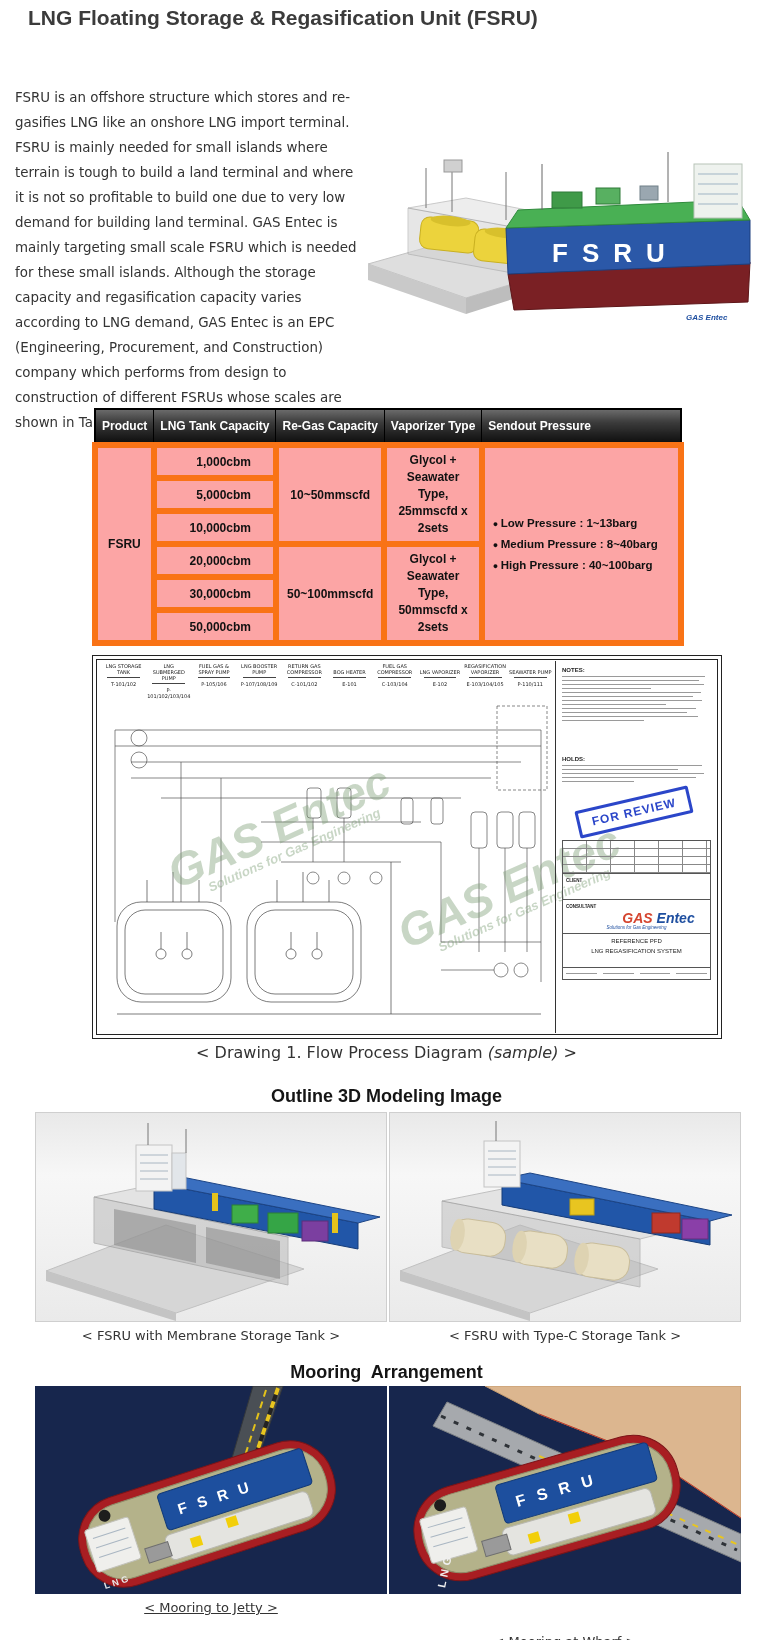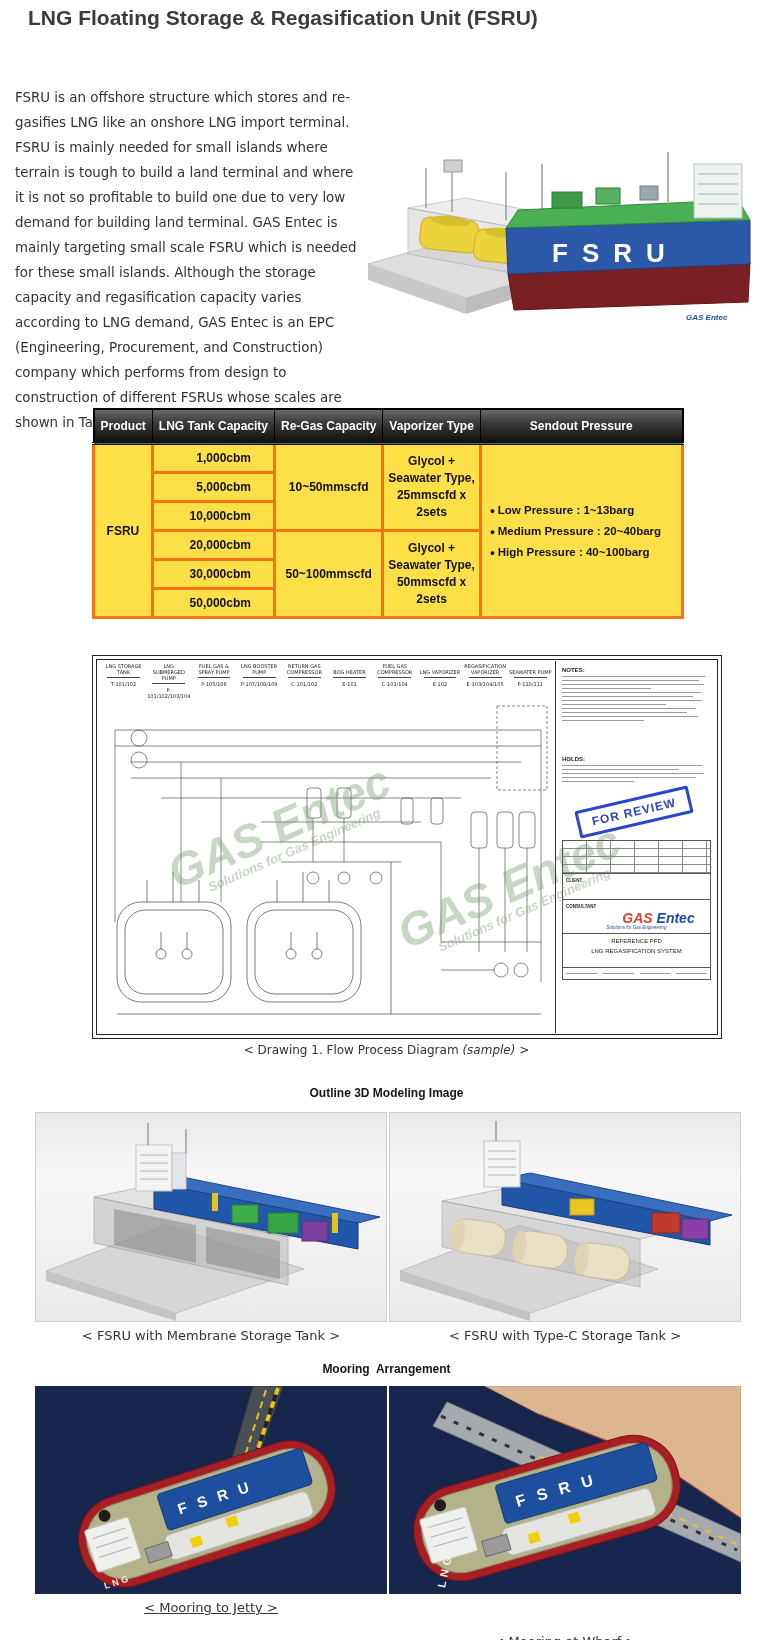--- a/index.html
+++ b/index.html
@@ -10,22 +10,22 @@
     font-size:21px; font-weight:bold; color:#3b3b3b; }
 
   .intro-text { position:absolute; left:15px; top:85px; width:348px; font-size:13.4px; line-height:25px; color:#333; }
 
   .intro-image { position:absolute; left:356px; top:112px; width:412px; height:280px; }
 
   
   .spec-table-wrap { position:absolute; left:92px; top:408px; width:574px; }
   table.spec { border-collapse:collapse; width:100%; border:2px solid #000; font-family:"Liberation Sans",sans-serif; }
   table.spec th { background:linear-gradient(#6a6a6a,#3a3a3a 40%,#101010); color:#fff; font-size:12px;
-    text-align:center; padding:9px 6px; border:1px solid #000; border-bottom:3px double #111; white-space:nowrap; }
-  table.spec td { border:3px solid #f97316; font-size:12px; font-weight:bold; color:#111; background:#fde047; }
+    text-align:left; padding:9px 6px; border:1px solid #000; border-bottom:3px double #111; white-space:nowrap; }
+  table.spec td { border:6px solid #f97316; font-size:12px; font-weight:bold; color:#111; background:#fca5a5; }
   td.cap { text-align:right; padding:6px 22px 6px 6px; height:27px; }
   td.prod { text-align:center; font-size:13px; width:56px; }
   td.regas { text-align:center; width:100px; }
   td.vap { text-align:center; line-height:17px; padding:4px; width:136px; }
   td.send { vertical-align:middle; padding:8px 20px 8px 8px; width:176px; }
   .send-line { margin:9px 0; font-size:11.5px; white-space:nowrap; }
   .send-line::before { content:"● "; font-size:9px; }
   .tbl-caption { text-align:center; margin-top:10px; font-size:13px; color:#333; }
 
   
@@ -54,25 +54,25 @@
   .tb-ref { height:34px; text-align:center; padding-top:4px; }
   .ref1 { font-size:6px; color:#222; margin-bottom:4px; }
   .ref2 { font-size:6px; color:#222; }
   .tb-bottom { height:12px; display:flex; gap:6px; align-items:center; padding:0 3px; }
   .tb-bottom .ml { flex:1; margin:0; }
   .pid-svg { position:absolute; left:8px; top:46px; }
   .wm { position:absolute; transform:rotate(-24deg); color:rgba(124,158,116,.42); font-family:"Liberation Sans",sans-serif;
     font-weight:bold; font-style:italic; pointer-events:none; }
   .wm .wm-big { font-size:46px; line-height:40px; }
   .wm .wm-small { font-size:13px; margin-left:30px; }
-  .drawing-caption { position:absolute; top:1043px; left:0; width:773px; text-align:center; font-size:12px; color:#333; }
+  .drawing-caption { position:absolute; top:1043px; left:0; width:773px; text-align:center; font-size:16px; color:#333; }
 
   
   .section-heading { position:absolute; left:0; width:773px; text-align:center; font-family:"Liberation Sans",sans-serif;
-    font-size:12px; font-weight:bold; color:#151515; white-space:pre; }
+    font-size:18px; font-weight:bold; color:#151515; white-space:pre; }
   .h-model { top:1086px; }
   .h-moor { top:1362px; }
   .img-box { position:absolute; width:352px; height:210px; border:1px solid #cfcfcf; background:linear-gradient(#e9e9e9,#f7f7f7 30%,#eaeaea); overflow:hidden; }
   .img-caption { position:absolute; width:352px; text-align:center; font-size:13px; color:#333; }
   .moor-box { position:absolute; width:352px; height:208px; background:#16254a; overflow:hidden; }
 </style>
 </head>
 <body>
 
 <h1 class="page-title">LNG Floating Storage &amp; Regasification Unit (FSRU)</h1>
@@ -137,21 +137,21 @@
       <tr>
         <td class="prod" rowspan="6">FSRU</td>
         <td class="cap">1,000cbm</td>
         <td class="regas" rowspan="3">10~50mmscfd</td>
         <td class="vap" rowspan="3">
           <div>Glycol + Seawater Type,</div>
           <div>25mmscfd x 2sets</div>
         </td>
         <td class="send" rowspan="6">
           <div class="send-line">Low Pressure : 1~13barg</div>
-          <div class="send-line">Medium Pressure : 20~40barg</div>
+          <div class="send-line">Medium Pressure : 8~40barg</div>
           <div class="send-line">High Pressure : 40~100barg</div>
         </td>
       </tr>
       <tr>
           <td class="cap">5,000cbm</td>
         </tr>
       <tr>
           <td class="cap">10,000cbm</td>
         </tr>
       <tr>

